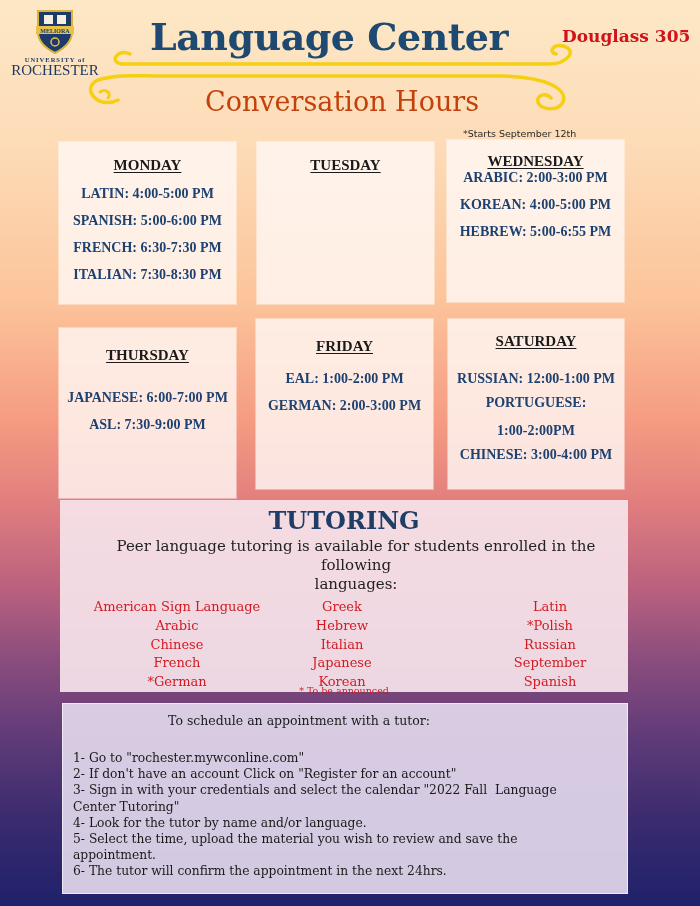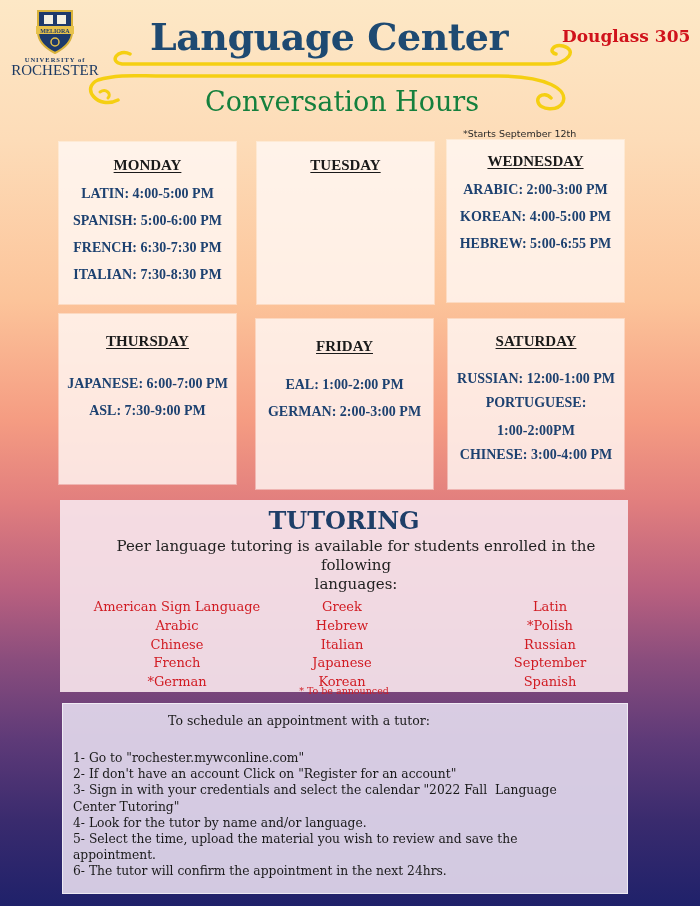--- a/index.html
+++ b/index.html
@@ -12,21 +12,21 @@
       #3a2b6e 820px, #1f216a 906px);
   }
   .abs { position: absolute; }
   .logo { left: 10px; top: 8px; width: 90px; text-align: center; }
   .shield { width: 40px; height: 46px; margin: 0 auto; position: relative; }
   .shield svg { display: block; }
   .univ-small { font-family: "Liberation Serif", serif; font-size: 6.5px; letter-spacing: 1px; color: #1d3a63; font-weight: bold; margin-top: 2px; }
   .univ-big { font-family: "Liberation Serif", serif; font-size: 15px; color: #1d3a63; letter-spacing: 0px; line-height: 14px; }
   .title { left: 150px; top: 14px; font-family: "DejaVu Serif", serif; font-weight: bold; font-size: 38px; color: #1e4a72; letter-spacing: -0.5px; }
   .location { left: 562px; top: 26px; font-family: "DejaVu Serif", serif; font-weight: bold; font-size: 17px; color: #d0121b; }
-  .subtitle { left: 205px; top: 86px; font-family: "DejaVu Serif", serif; font-size: 27px; color: #15803d; }
+  .subtitle { left: 205px; top: 86px; font-family: "DejaVu Serif", serif; font-size: 27px; color: #c2410c; }
   .swirl { left: 78px; top: 40px; }
   .starts { left: 463px; top: 128px; font-family: "DejaVu Sans", sans-serif; font-size: 9.5px; color: #2a2a2a; text-align: center; }
   .card {
     position: absolute; background: rgba(255, 248, 244, 0.82);
     box-shadow: 0 0 0 1px rgba(255,255,255,0.4);
     text-align: center; color: #1d3f68;
     font-family: "Liberation Serif", serif; font-weight: bold;
   }
   .day { font-family: "Liberation Serif", serif; font-weight: bold; font-size: 15px; color: #1a1a1a; text-decoration: underline; text-underline-offset: 2px; display: inline-block; }
   .slot { font-size: 14px; color: #1d4170; white-space: nowrap; }
@@ -84,34 +84,34 @@
   <div class="slot" style="margin-top:11px;">FRENCH: 6:30-7:30 PM</div>
   <div class="slot" style="margin-top:11px;">ITALIAN: 7:30-8:30 PM</div>
 </div>
 
 <div class="card" style="left:257px; top:142px; width:177px; height:162px;">
   <div style="margin-top:14px;"><span class="day">TUESDAY</span></div>
 </div>
 
 <div class="card" style="left:447px; top:140px; width:177px; height:162px;">
   <div style="margin-top:12px;"><span class="day">WEDNESDAY</span></div>
-  <div class="slot" style="margin-top:12px;">ARABIC: 2:00-3:00 PM</div>
+  <div class="slot" style="">ARABIC: 2:00-3:00 PM</div>
   <div class="slot" style="margin-top:11px;">KOREAN: 4:00-5:00 PM</div>
   <div class="slot" style="margin-top:11px;">HEBREW: 5:00-6:55 PM</div>
 </div>
 
-<div class="card" style="left:59px; top:314px; width:177px; height:170px;">
+<div class="card" style="left:59px; top:328px; width:177px; height:170px;">
   <div style="margin-top:18px;"><span class="day">THURSDAY</span></div>
   <div class="slot" style="margin-top:26px;">JAPANESE: 6:00-7:00 PM</div>
   <div class="slot" style="margin-top:11px;">ASL: 7:30-9:00 PM</div>
 </div>
 
 <div class="card" style="left:256px; top:319px; width:177px; height:170px;">
   <div style="margin-top:18px;text-align:center;"><span class="day">FRIDAY</span></div>
-  <div class="slot" style="margin-top:22px;">EAL: 1:00-2:00 PM</div>
+  <div class="slot" style="margin-top:16px;">EAL: 1:00-2:00 PM</div>
   <div class="slot" style="margin-top:11px;">GERMAN: 2:00-3:00 PM</div>
 </div>
 
 <div class="card" style="left:448px; top:319px; width:176px; height:170px;">
   <div style="margin-top:13px;"><span class="day">SATURDAY</span></div>
   <div class="slot" style="margin-top:21px;">RUSSIAN: 12:00-1:00 PM</div>
   <div class="slot" style="margin-top:8px;">PORTUGUESE:</div>
   <div class="slot" style="margin-top:12px;">1:00-2:00PM</div>
   <div class="slot" style="margin-top:8px;">CHINESE: 3:00-4:00 PM</div>
 </div>

